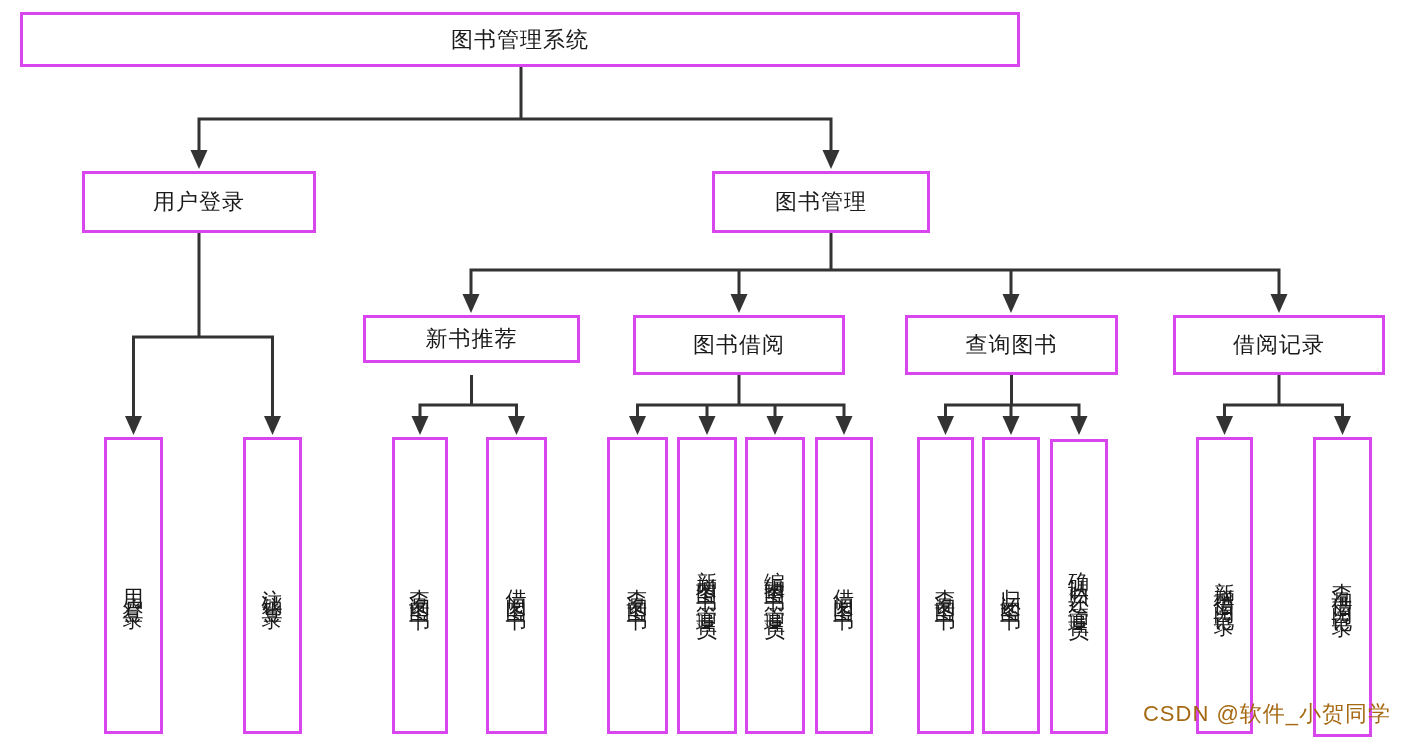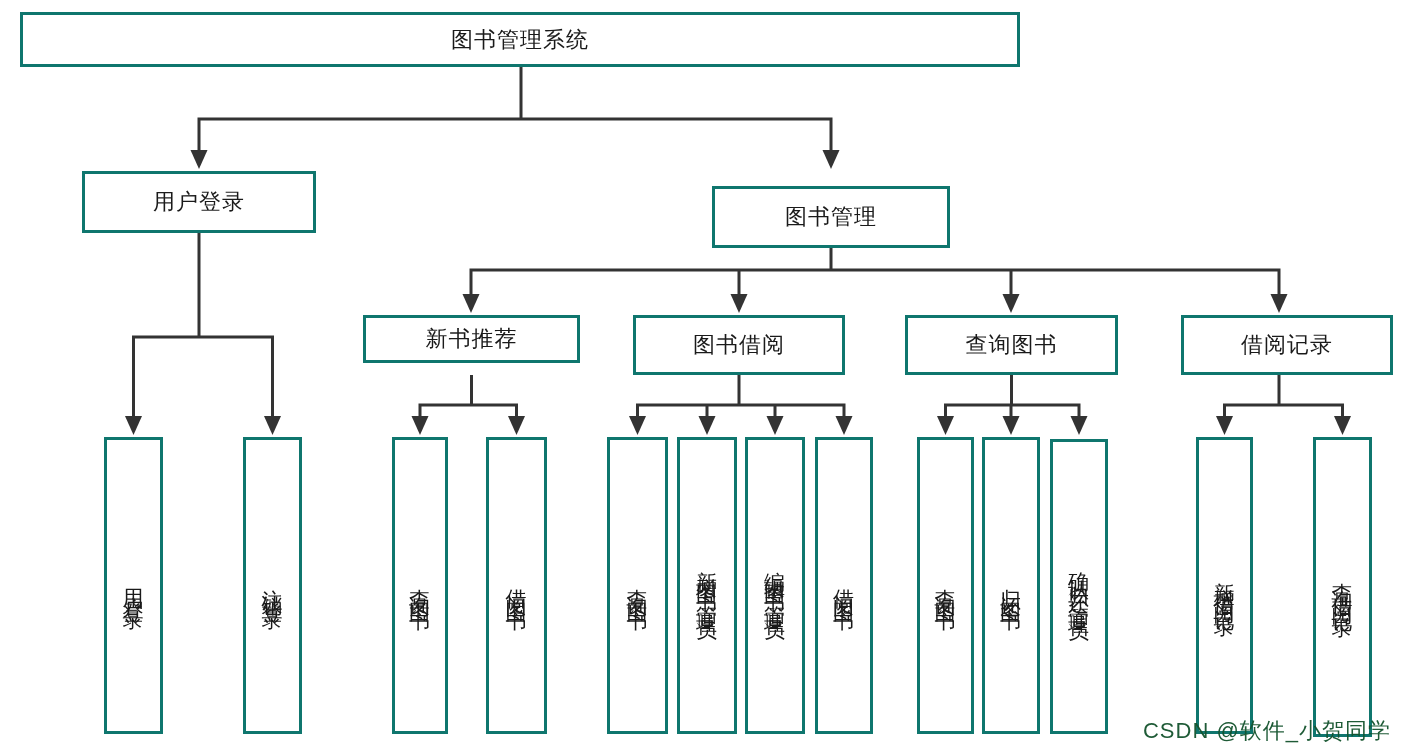--- a/index.html
+++ b/index.html
@@ -12,21 +12,21 @@
     overflow: hidden;
   }
   #connectors {
     position: absolute;
     left: 0; top: 0;
     z-index: 1;
   }
   .node {
     position: absolute;
     box-sizing: border-box;
-    border: 3px solid #0f766e;
+    border: 3px solid #d946ef;
     background: #ffffff;
     display: flex;
     align-items: center;
     justify-content: center;
     color: #1a1a1a;
     z-index: 2;
   }
   .h-node {
     font-size: 22px;
     letter-spacing: 1px;
@@ -36,24 +36,24 @@
     writing-mode: vertical-rl;
     text-orientation: mixed;
     font-size: 21px;
     letter-spacing: 7px;
     padding: 8px 0;
     line-height: 1;
   }
   #watermark {
     position: absolute;
     right: 14px;
-    bottom: 1px;
+    bottom: 18px;
     font-size: 22px;
     letter-spacing: 1px;
-    color: #14532d;
+    color: #a16207;
     opacity: 0.95;
     z-index: 5;
     white-space: nowrap;
   }
 </style>
 </head>
 <body>
 
 <div id="canvas">
 
@@ -93,26 +93,26 @@
       <polygon points="1002.5,416 1019.5,416 1011,435"></polygon>
       <polygon points="1070.5,416 1087.5,416 1079,435"></polygon>
       <polygon points="1216,416 1233,416 1224.5,435"></polygon>
       <polygon points="1334,416 1351,416 1342.5,435"></polygon>
     </g>
   </svg>
 
   <div class="node h-node" style="left:20px; top:12px; width:1000px; height:55px;">图书管理系统</div>
 
   <div class="node h-node" style="left:82px; top:171px; width:234px; height:62px;">用户登录</div>
-  <div class="node h-node" style="left:712px; top:186px; width:238px; height:62px;">图书管理</div>
+  <div class="node h-node" style="left:712px; top:171px; width:218px; height:62px;">图书管理</div>
 
   <div class="node h-node" style="left:363px; top:315px; width:217px; height:48px;">新书推荐</div>
   <div class="node h-node" style="left:633px; top:315px; width:212px; height:60px;">图书借阅</div>
   <div class="node h-node" style="left:905px; top:315px; width:213px; height:60px;">查询图书</div>
-  <div class="node h-node" style="left:1173px; top:315px; width:212px; height:60px;margin-left:8px;">借阅记录</div>
+  <div class="node h-node" style="left:1173px; top:315px; width:212px; height:60px;">借阅记录</div>
 
   <div class="node v-node" style="left:104px; top:437px; width:59px; height:297px;">用户登录</div>
   <div class="node v-node" style="left:243px; top:437px; width:59px; height:297px;">注销登录</div>
 
   <div class="node v-node" style="left:392px; top:437px; width:56px; height:297px;">查询图书</div>
   <div class="node v-node" style="left:486px; top:437px; width:61px; height:297px;">借阅图书</div>
 
   <div class="node v-node" style="left:607px; top:437px; width:61px; height:297px;">查询图书</div>
   <div class="node v-node" style="left:677px; top:437px; width:60px; height:297px;">新增图书（管理员）</div>
   <div class="node v-node" style="left:745px; top:437px; width:60px; height:297px;">编辑图书（管理员）</div>

